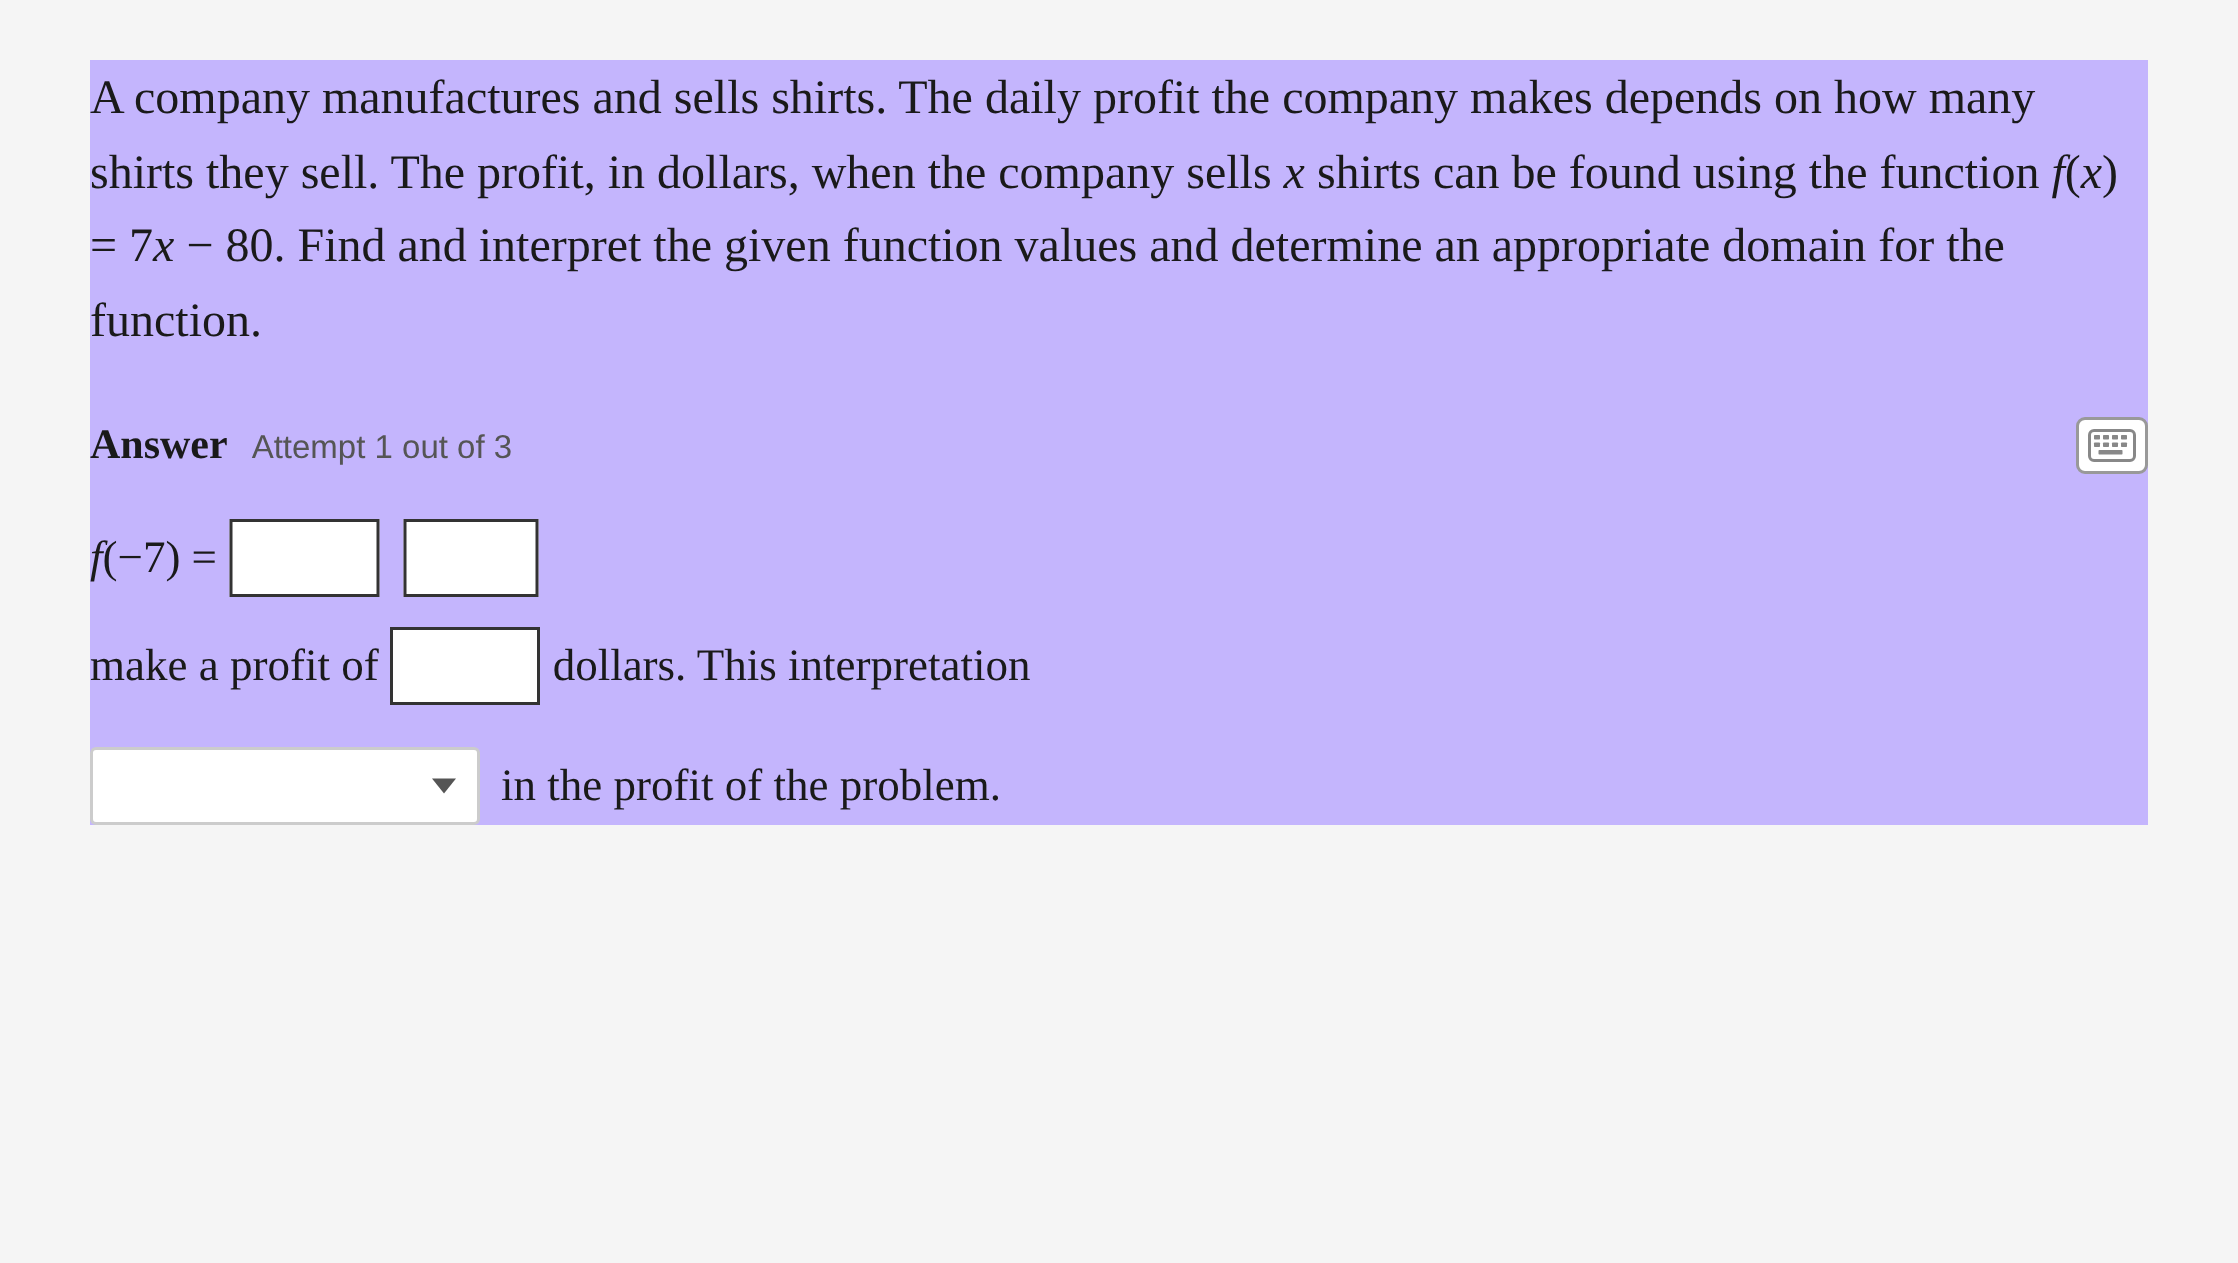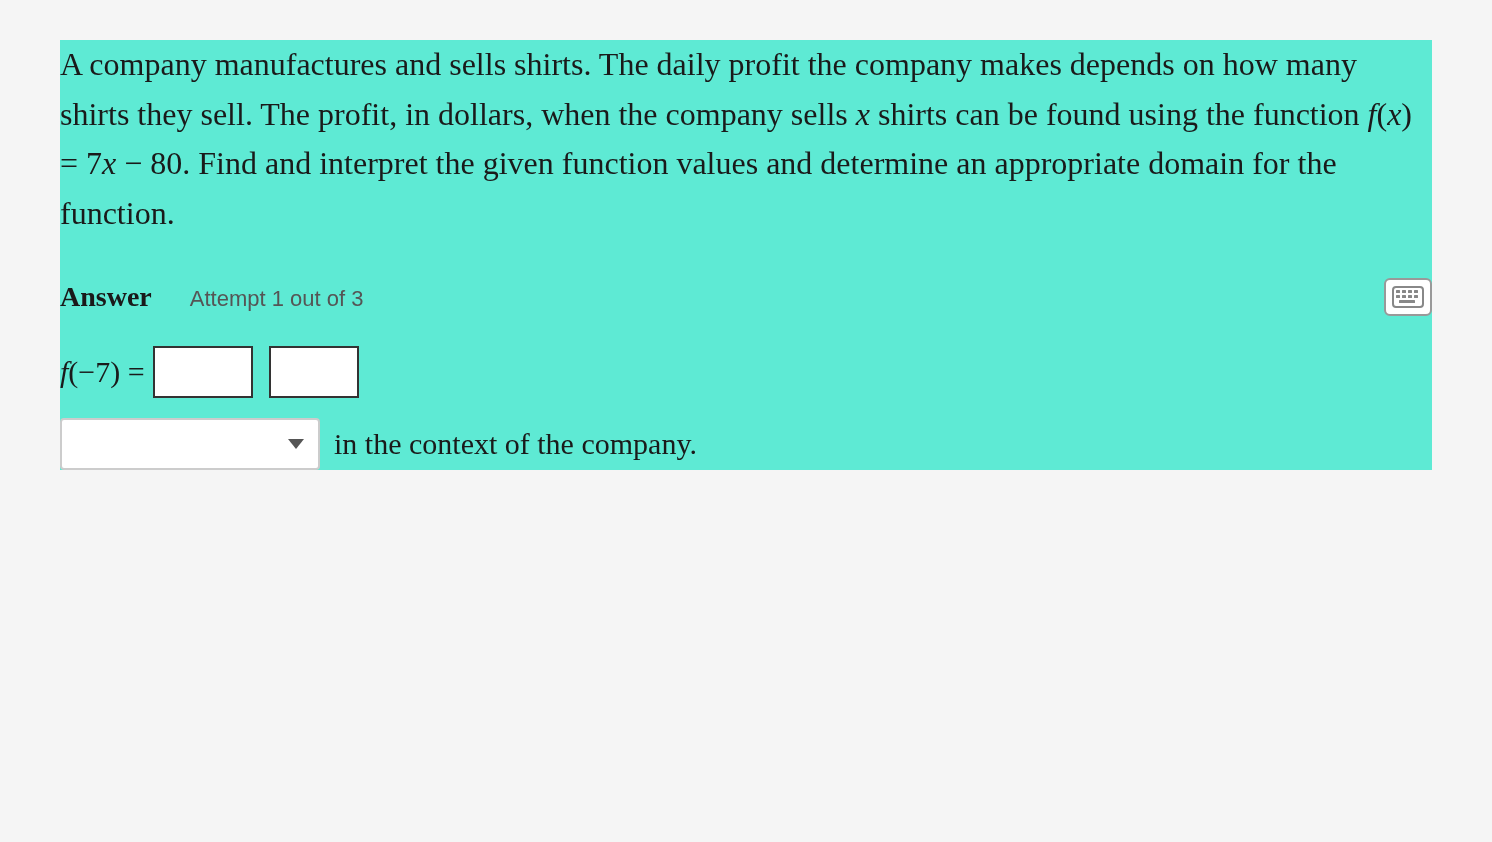--- a/index.html
+++ b/index.html
@@ -15,21 +15,21 @@
       min-height: 842px;
       display: flex;
       align-items: flex-start;
       justify-content: center;
       padding: 40px 60px;
     }
 
     .main-container {
       width: 100%;
       max-width: 1380px;
-      background: #5eead4;
+      background: #c4b5fd;
     }
 
     .problem-text {
       font-size: 32px;
       line-height: 1.55;
       color: #1a1a1a;
       margin-bottom: 40px;
     }
 
     .problem-text .math-inline {
@@ -56,21 +56,20 @@
     .answer-label {
       font-size: 28px;
       font-weight: bold;
       color: #1a1a1a;
     }
 
     .attempt-text {
       font-size: 22px;
       color: #555;
       font-family: Arial, sans-serif;
-      margin-left: 22px;
     }
 
     .keyboard-icon {
       width: 48px;
       height: 38px;
       border: 2px solid #999;
       border-radius: 6px;
       display: flex;
       align-items: center;
       justify-content: center;
@@ -193,24 +192,29 @@
       </div>
     </div>
 
     <div class="equation-line">
       <span class="math-text">f</span>
         <span>(−7) =</span>
       <input type="text" class="input-box" style="">
       <input type="text" class="input-box input-box-small" style="">
     </div>
 
+    <div class="second-line">
+      <span>make a profit of</span>
+      <input type="text" class="input-box" style="">
+      <span>dollars. This interpretation</span>
+    </div>
 
     <div class="third-line">
       <div class="dropdown-box">
         <span></span>
         <span class="chevron-down"></span>
       </div>
-      <span class="context-text">in the context of the company.</span>
+      <span class="context-text">in the profit of the problem.</span>
     </div>
 
   </div>
 
 </div>
 
 </body></html>

